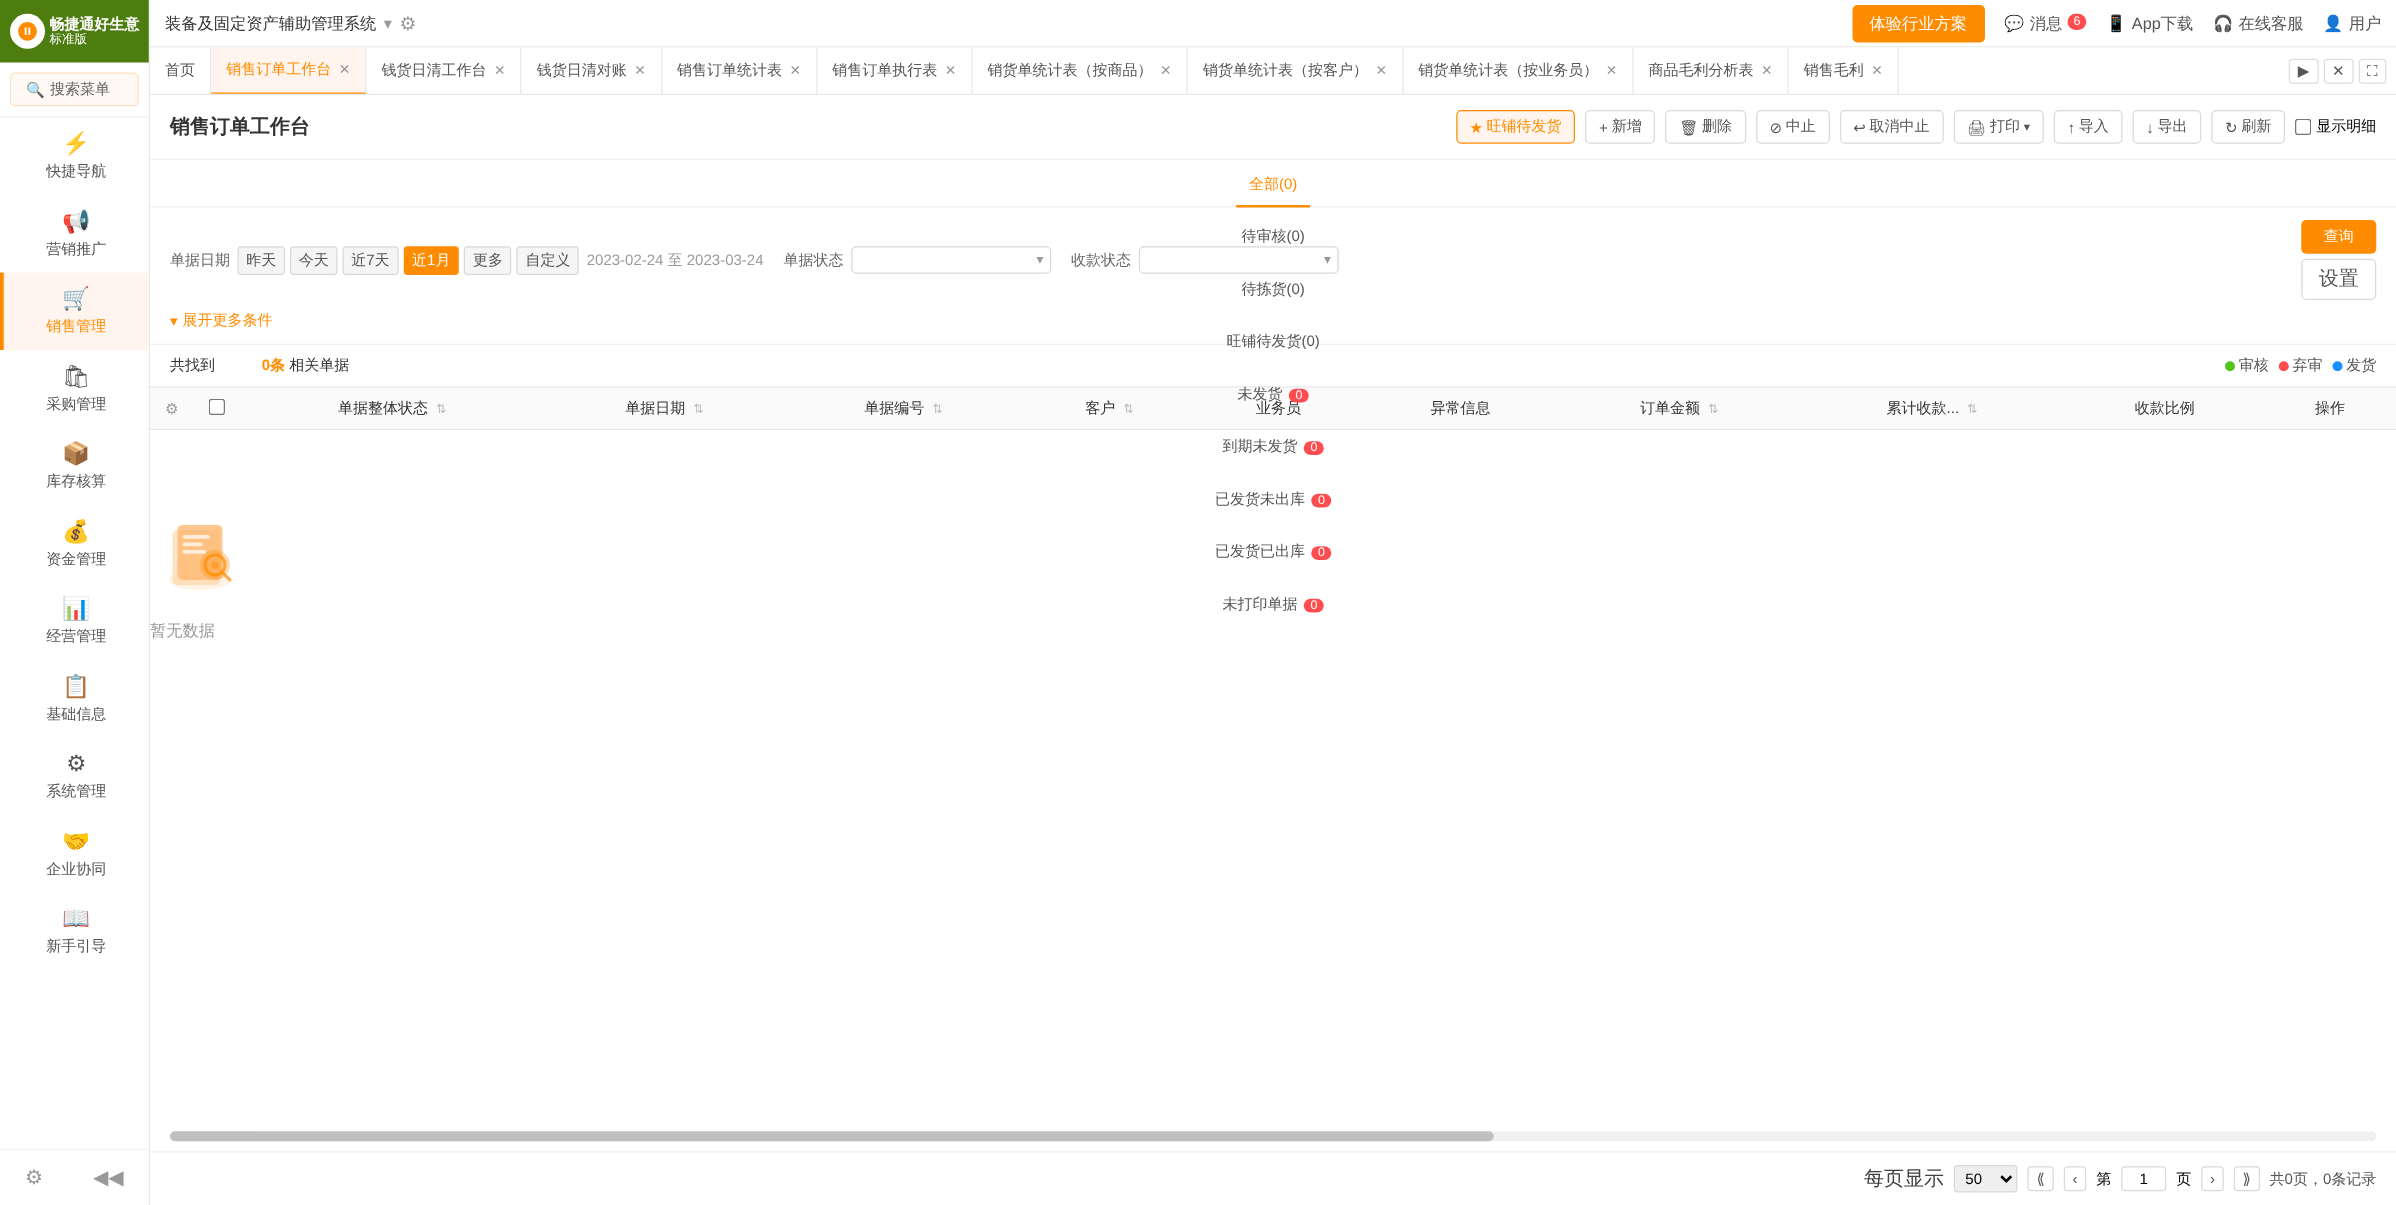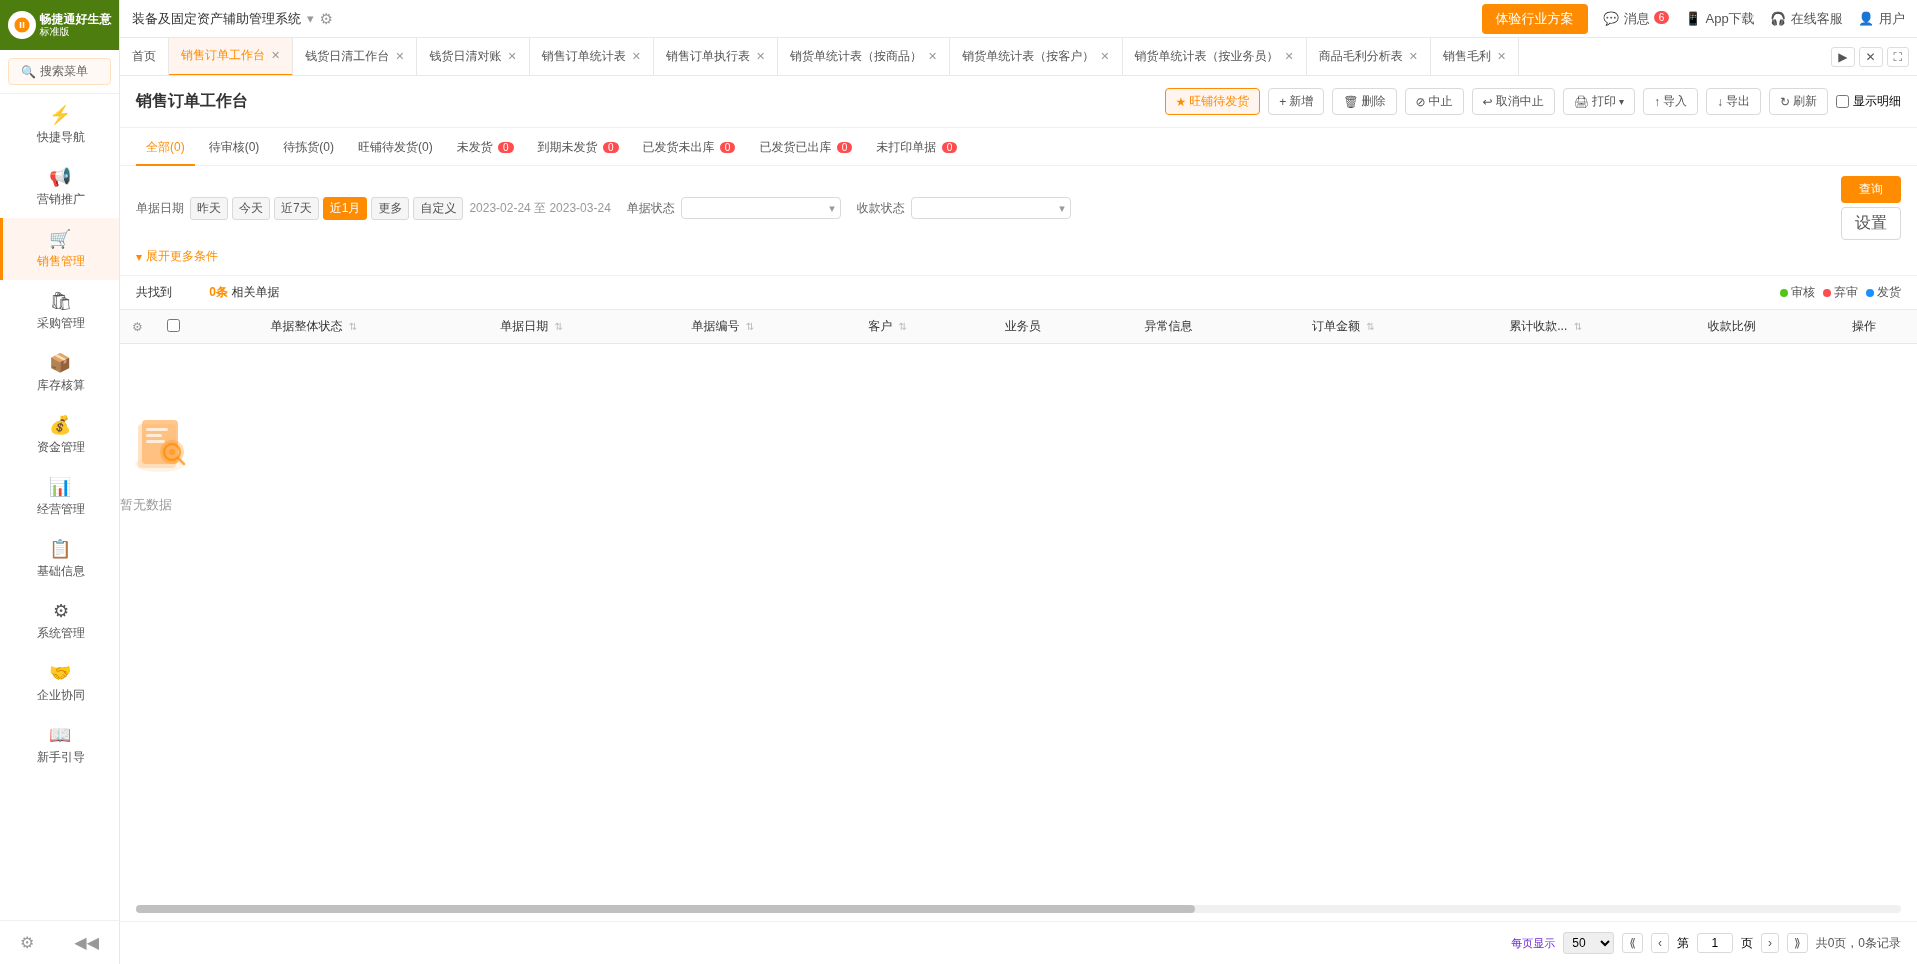--- a/index.html
+++ b/index.html
@@ -42,21 +42,21 @@
     .workbench { flex: 1; background: #fff; margin: 0; display: flex; flex-direction: column; }
 
     
     .wb-header { display: flex; align-items: center; padding: 12px 16px; border-bottom: 1px solid #f0f0f0; }
     .wb-title { font-size: 16px; font-weight: bold; color: #333; flex: 1; }
     .wb-actions { display: flex; align-items: center; gap: 8px; }
     .wb-action-btn { display: flex; align-items: center; gap: 3px; background: none; border: 1px solid #d9d9d9; border-radius: 4px; padding: 4px 10px; cursor: pointer; font-size: 12px; color: #555; }
     .wb-action-btn.smart { background: #fff5ee; color: #ff8c00; border-color: #ff8c00; }
 
     
-    .filter-tabs { display: flex; align-items: center; padding: 0 16px; border-bottom: 1px solid #f0f0f0; height: 38px; gap: 4px; }
+    .filter-tabs { display: flex; align-items: center; padding: 0 16px; border-bottom: 1px solid #f0f0f0; height: 38px; gap: 4px; flex-direction: column; }
     .filter-tab { padding: 0 10px; height: 38px; line-height: 38px; cursor: pointer; color: #555; font-size: 12px; position: relative; }
     .filter-tab.active { color: #ff8c00; border-bottom: 2px solid #ff8c00; }
     .filter-tab .count-badge { background: #ff4d4f; color: #fff; border-radius: 10px; padding: 0 5px; font-size: 10px; margin-left: 2px; }
 
     
     .search-area { padding: 10px 16px; border-bottom: 1px solid #f0f0f0; display: flex; flex-direction: column; gap: 8px; }
     .search-row { display: flex; align-items: center; gap: 16px; }
     .search-item { display: flex; align-items: center; gap: 6px; }
     .search-label { color: #666; font-size: 12px; white-space: nowrap; }
     .search-date-btns { display: flex; gap: 4px; }
@@ -86,21 +86,21 @@
     thead th { background: #fafafa; border-bottom: 1px solid #e8e8e8; border-top: 1px solid #e8e8e8; padding: 8px 12px; text-align: center; font-weight: 500; color: #333; font-size: 12px; white-space: nowrap; }
     thead th .sort-icon { color: #bbb; margin-left: 3px; font-size: 10px; }
 
     
     .empty-state { display: flex; flex-direction: column; align-items: flex-start; justify-content: center; padding: 60px 0; }
     .empty-icon { width: 80px; height: 80px; position: relative; }
     .empty-text { color: #999; font-size: 13px; margin-top: 12px; }
 
     
     .pagination { display: flex; align-items: center; justify-content: flex-end; padding: 10px 16px; border-top: 1px solid #f0f0f0; gap: 8px; background: #fff; }
-    .page-size-label { font-size: 11px; color: #6d28d9; }
+    .page-size-label { font-size: 16px; color: #404040; }
     .page-size-select { border: 1px solid #d9d9d9; border-radius: 3px; padding: 2px 4px; font-size: 12px; }
     .page-btn { border: 1px solid #d9d9d9; background: #fff; border-radius: 3px; padding: 2px 6px; cursor: pointer; font-size: 12px; color: #555; }
     .page-input { width: 36px; border: 1px solid #d9d9d9; border-radius: 3px; padding: 2px 4px; font-size: 12px; text-align: center; }
     .page-total { font-size: 12px; color: #555; }
     .checkbox-cell { width: 32px; text-align: center; }
     .settings-cell { width: 28px; text-align: center; color: #999; }
 
     
     .scrollbar-area { height: 8px; background: #f0f0f0; border-radius: 4px; margin: 8px 16px; position: relative; }
     .scrollbar-thumb { height: 8px; background: #c0c0c0; border-radius: 4px; width: 60%; position: absolute; left: 0; }

